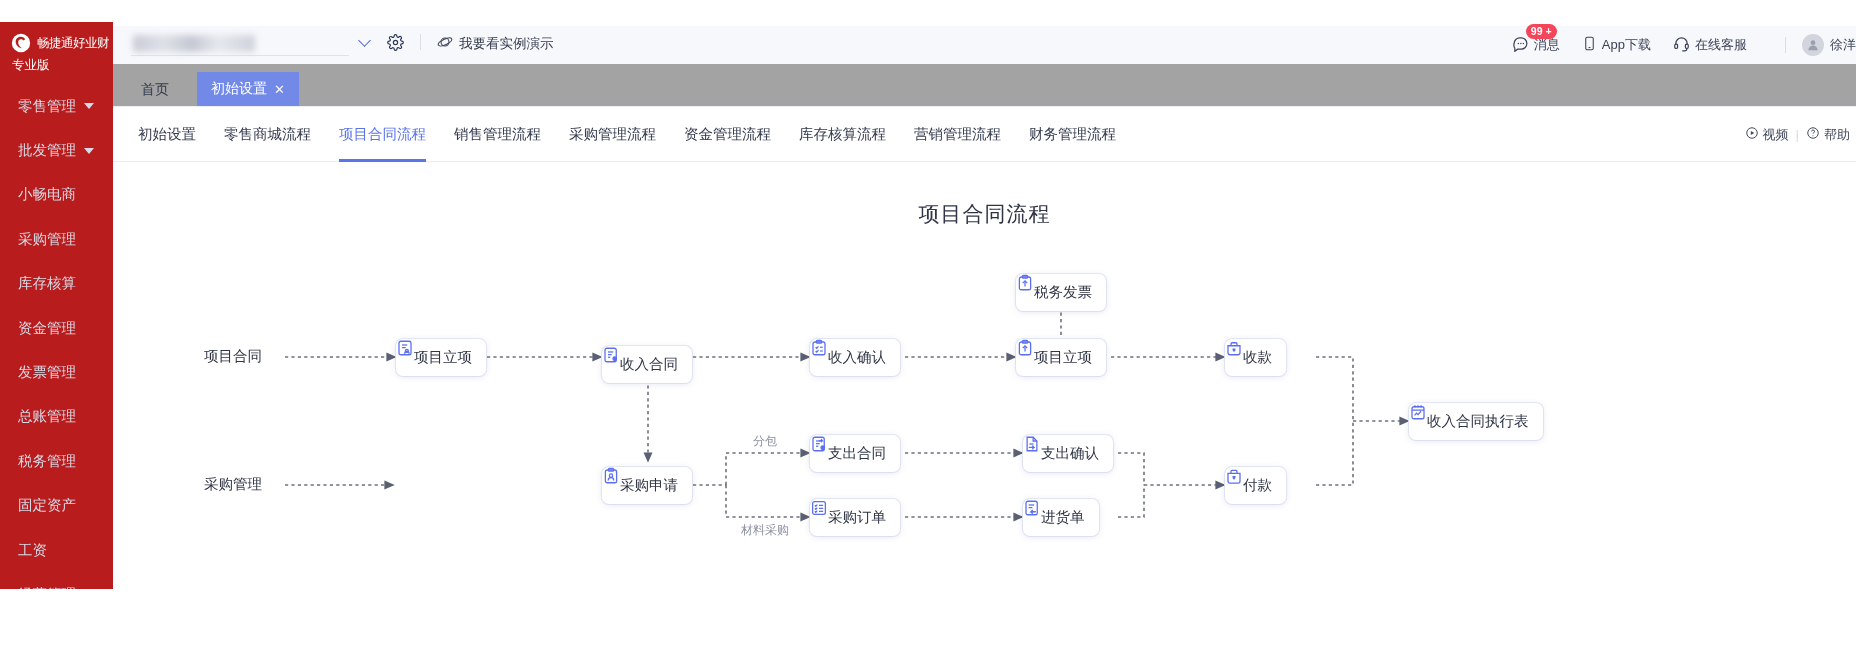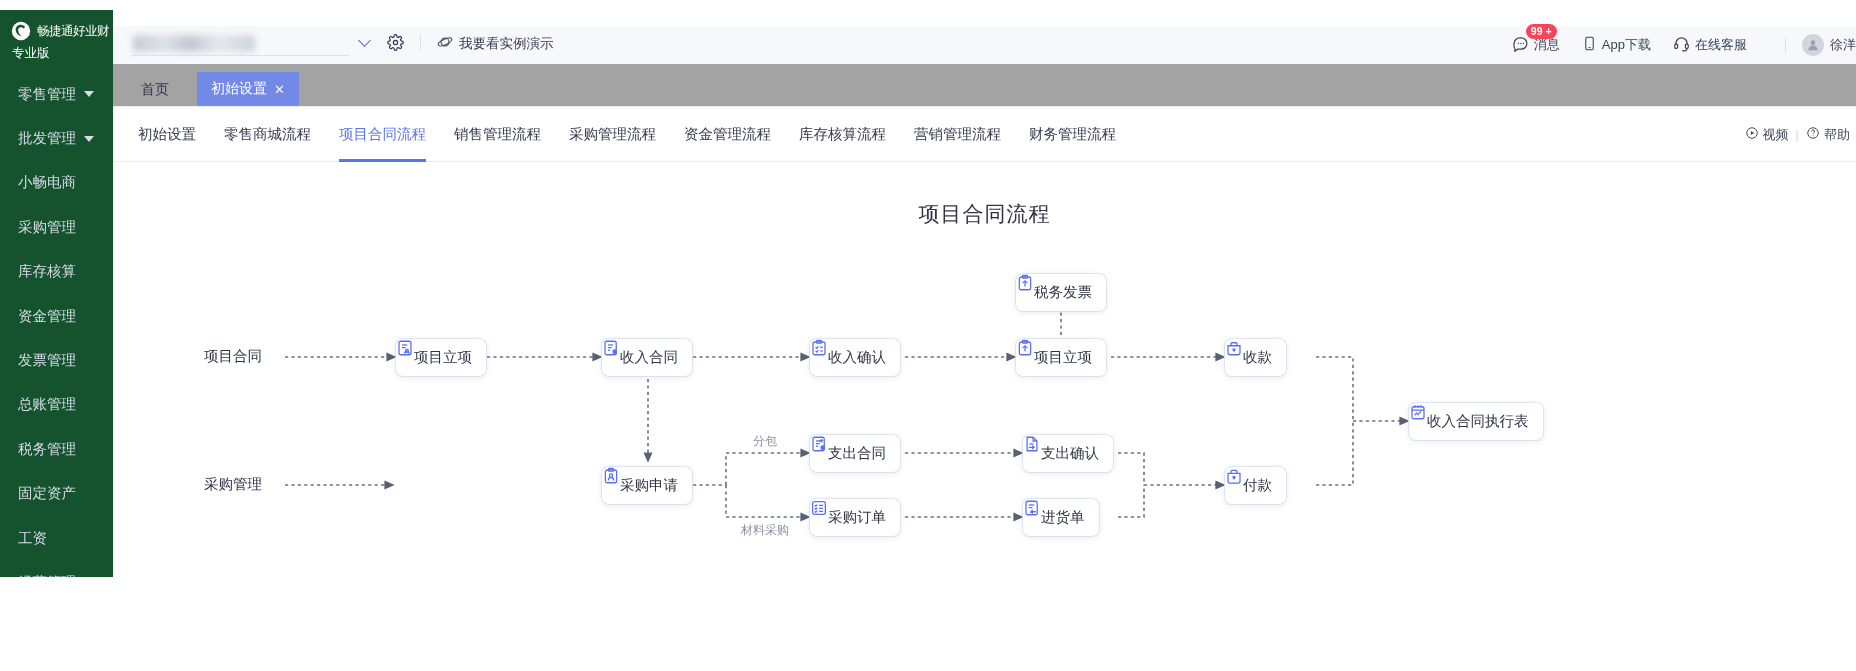--- a/index.html
+++ b/index.html
@@ -6,23 +6,23 @@
   html, body {
     width: 1856px; height: 671px;
     overflow: hidden;
     font-family: "Liberation Sans", "DejaVu Sans", sans-serif;
     background: #ffffff;
   }
   .app { position: relative; width: 1856px; height: 671px; background:#fff; }
 
   
   .sidebar {
-    position: absolute; left: 0; top: 10px;
+    position: absolute; left: 0; top: 22px;
     width: 113px; height: 567px;
-    background: #14532d;
+    background: #b91c1c;
     overflow: hidden;
   }
   .brand {
     height: 60px; padding: 10px 0 0 10px;
     color: #fff;
   }
   .brand-row { display:flex; align-items:center; gap:5px; }
   .brand-logo { width:22px; height:22px; flex:none; }
   .brand-name { font-size: 12.5px; letter-spacing:-0.5px; white-space:nowrap; color:#ffffff; }
   .brand-sub { font-size: 12.5px; margin-top:3px; padding-left:2px; color:#ffffff; }
@@ -407,21 +407,21 @@
             <rect x="4" y="3" width="16" height="18" rx="2.5"></rect>
             <line x1="8" y1="8" x2="15" y2="8"></line>
               <line x1="8" y1="11.5" x2="13" y2="11.5"></line>
             <circle cx="14.5" cy="16" r="2"></circle>
               <path d="M11.5 19.5a3 3 0 0 1 6 0"></path>
           </svg>
         </span>
         <span>项目立项</span>
       </div>
 
-      <div class="node" style="left:489px; top:232px;">
+      <div class="node" style="left:489px; top:239px;">
         <span>
           <svg width="18" height="18" viewBox="0 0 24 24" fill="none" stroke="#5b6ff0" stroke-width="1.7">
             <rect x="4" y="3" width="15" height="18" rx="2.5"></rect>
             <line x1="8" y1="8" x2="15" y2="8"></line>
               <line x1="8" y1="11.5" x2="13" y2="11.5"></line>
               <line x1="8" y1="15" x2="11" y2="15"></line>
             <circle cx="17" cy="17" r="3.2" fill="#5b6ff0" stroke="none"></circle>
           </svg>
         </span>
         <span>收入合同</span>

